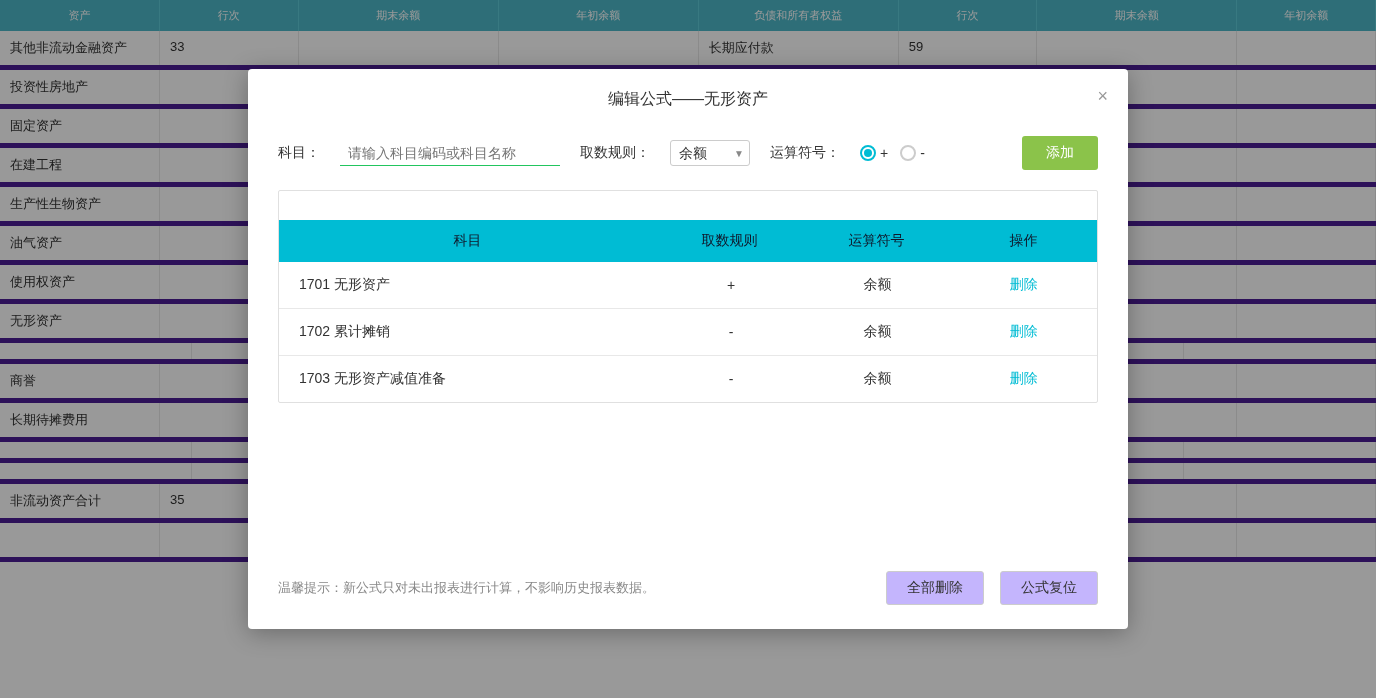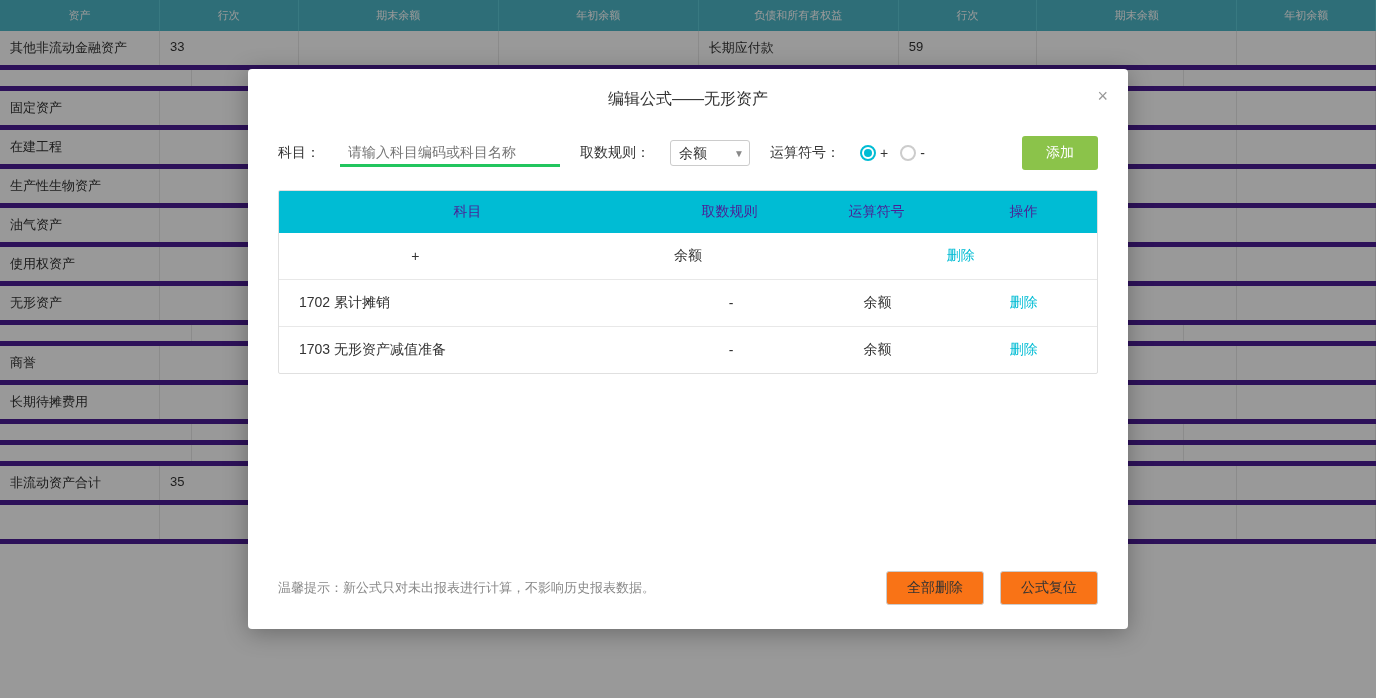--- a/index.html
+++ b/index.html
@@ -117,21 +117,21 @@
     }
 
     .form-label {
       color: #333;
       font-size: 14px;
       white-space: nowrap;
     }
 
     .form-input {
       border: none;
-      border-bottom: 3px solid #22c55e;
+      border-bottom: 1px solid #22c55e;
       outline: none;
       padding: 4px 8px;
       font-size: 14px;
       color: #999;
       width: 220px;
       background: transparent;
     }
 
     .form-select {
       border: 1px solid #ccc;
@@ -218,22 +218,23 @@
     .data-table {
       margin: 0 30px;
       border: 1px solid #e0e0e0;
       border-radius: 2px;
       overflow: hidden;
     }
 
     .data-table-header {
       display: flex;
       background: #00bcd4;
-      color: #4c1d95;
-      font-size: 14px;
+      color: #0f172a;
+      font-size: 14px;
+      margin-top: 29px;
     }
 
     .data-table-header-cell {
       padding: 12px 16px;
       text-align: center;
     }
 
     .col-subject { flex: 3; text-align: center; }
     .col-operator { flex: 1; text-align: center; }
     .col-rule { flex: 1; text-align: center; }
@@ -279,21 +280,21 @@
       color: #888;
     }
 
     .footer-buttons {
       display: flex;
       gap: 16px;
     }
 
     .btn-outline {
       border: 1px solid #ccc;
-      background: #f97316;
+      background: #c4b5fd;
       color: #333;
       border-radius: 3px;
       padding: 7px 20px;
       font-size: 14px;
       cursor: pointer;
     }
 
     
     .bg-col-1 { width: 160px; min-width: 160px; }
     .bg-col-2 { width: 100px; min-width: 100px; }
@@ -324,20 +325,21 @@
         <div class="bg-row-cell bg-col-1">其他非流动金融资产</div>
         <div class="bg-row-cell bg-col-2">33</div>
         <div class="bg-row-cell bg-col-3"></div>
         <div class="bg-row-cell bg-col-4"></div>
         <div class="bg-row-cell bg-col-5">长期应付款</div>
         <div class="bg-row-cell bg-col-6">59</div>
         <div class="bg-row-cell bg-col-7"></div>
         <div class="bg-row-cell bg-col-8"></div>
       </div>
       <div class="bg-row">
+        <div class="bg-row-cell bg-col-1">投资性房地产</div>
         <div class="bg-row-cell bg-col-2"></div>
         <div class="bg-row-cell bg-col-3"></div>
         <div class="bg-row-cell bg-col-4"></div>
         <div class="bg-row-cell bg-col-5"></div>
         <div class="bg-row-cell bg-col-6"></div>
         <div class="bg-row-cell bg-col-7"></div>
         <div class="bg-row-cell bg-col-8"></div>
       </div>
       <div class="bg-row">
         <div class="bg-row-cell bg-col-1">固定资产</div>
@@ -510,20 +512,21 @@
     <div class="data-table">
       <div class="data-table-header">
         <div class="data-table-header-cell col-subject">科目</div>
         <div class="data-table-header-cell col-rule">取数规则</div>
         <div class="data-table-header-cell col-operator">运算符号</div>
         <div class="data-table-header-cell col-action">操作</div>
       </div>
 
       <div id="formula-rows">
           <div class="data-table-row">
+            <div class="data-table-cell cell-subject">1701 无形资产</div>
             <div class="data-table-cell cell-operator">+</div>
             <div class="data-table-cell cell-rule">余额</div>
             <div class="data-table-cell cell-action"><a class="action-delete" href="#">删除</a></div>
           </div>
           <div class="data-table-row">
             <div class="data-table-cell cell-subject">1702 累计摊销</div>
             <div class="data-table-cell cell-operator">-</div>
             <div class="data-table-cell cell-rule">余额</div>
             <div class="data-table-cell cell-action"><a class="action-delete" href="#">删除</a></div>
           </div>

